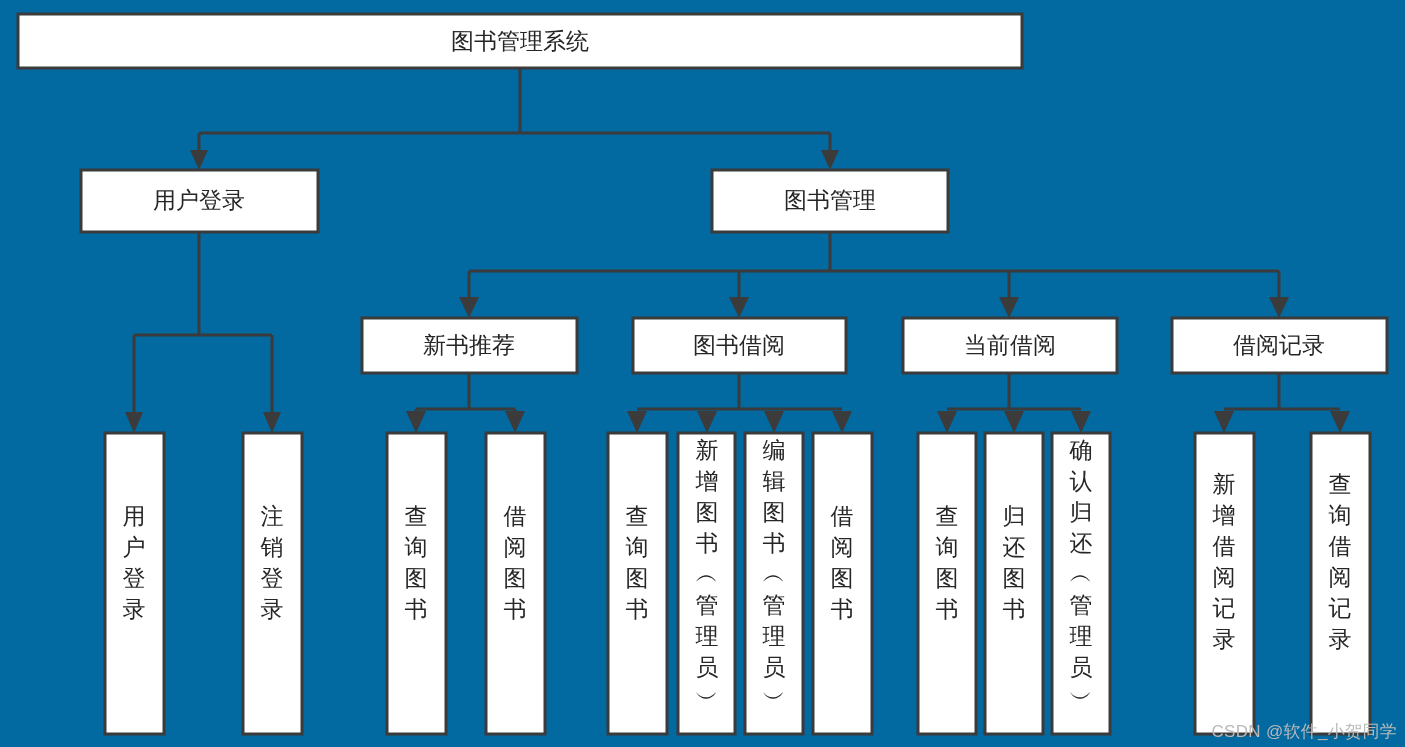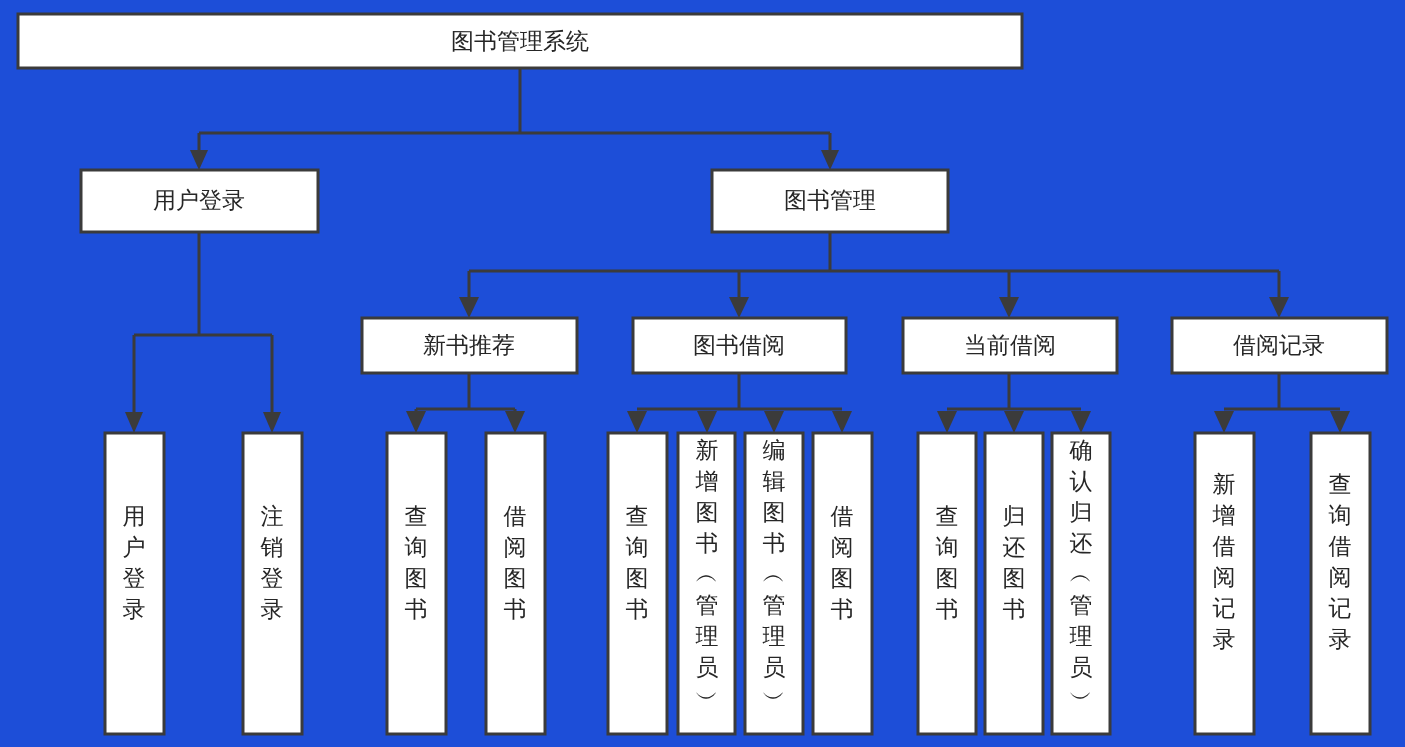--- a/index.html
+++ b/index.html
@@ -10,21 +10,21 @@
   body {
     width: 1405px;
     height: 747px;
     font-family: "Liberation Sans", "DejaVu Sans", sans-serif;
     overflow: hidden;
   }
   #diagram-root {
     position: relative;
     width: 1405px;
     height: 747px;
-    background: #1d4ed8;
+    background: #0369a1;
     text-align: right;
   }
   svg.diagram {
     display: block;
     width: 1405px;
     height: 747px;
   }
   .node-box {
     fill: #ffffff;
     stroke: #3b3b3b;
@@ -202,13 +202,14 @@
     <g>
       <rect class="node-box" x="1195" y="433" width="59" height="301"></rect>
       <text class="leaf-label" x="1224" y="492"><tspan x="1224" dy="0">新</tspan><tspan x="1224" dy="31">增</tspan><tspan x="1224" dy="31">借</tspan><tspan x="1224" dy="31">阅</tspan><tspan x="1224" dy="31">记</tspan><tspan x="1224" dy="31">录</tspan></text>
     </g>
     <g>
       <rect class="node-box" x="1311" y="433" width="59" height="301"></rect>
       <text class="leaf-label" x="1340" y="492"><tspan x="1340" dy="0">查</tspan><tspan x="1340" dy="31">询</tspan><tspan x="1340" dy="31">借</tspan><tspan x="1340" dy="31">阅</tspan><tspan x="1340" dy="31">记</tspan><tspan x="1340" dy="31">录</tspan></text>
     </g>
   </svg>
 
+  <div class="watermark">CSDN @软件_小贺同学</div>
 </div>
 
 </body></html>

